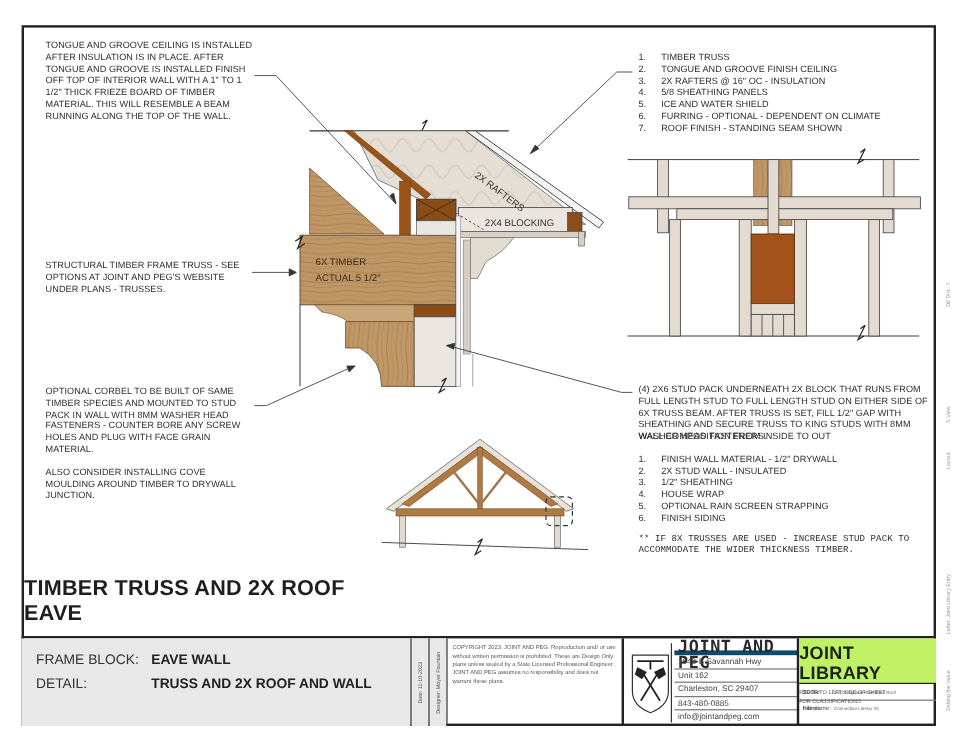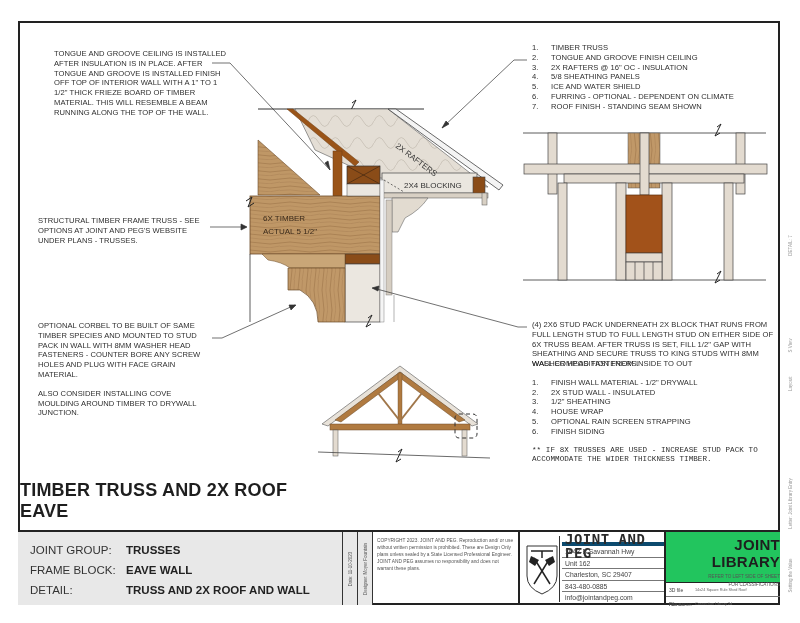--- a/index.html
+++ b/index.html
@@ -31,36 +31,36 @@
 
   .copyright { position: absolute; left: 354px; top: 0; width: 146px; height: 73px; border-left: 1px solid #333; padding: 5px 4px; font-size: 4.8px; line-height: 7px; color: #555; }
 
   .company { position: absolute; left: 500px; top: 0; width: 146px; height: 73px; border-left: 2px solid #222; }
   .logo { position: absolute; left: 4px; top: 4px; width: 36px; height: 66px; border-right: 1px solid #333; }
   .co-lines { position: absolute; left: 42px; top: 0; width: 104px; }
   .co-name { font-family: "DejaVu Sans Mono", monospace; font-weight: bold; font-size: 14px; height: 14px; line-height: 14px; border-bottom: 4px solid #0c4a6e; padding-left: 3px; letter-spacing: 0.5px; }
   .co-line { font-size: 6.8px; height: 11.6px; line-height: 11.6px; border-bottom: 1px solid #777; padding-left: 3px; color: #444; }
 
   .library { position: absolute; left: 646px; top: 0; width: 116px; height: 73px; border-left: 2px solid #222; }
-  .lib-head { height: 51px; background: #22c55e; border-bottom: 1px solid #222; text-align: right; padding-top: 4px; }
+  .lib-head { height: 38px; background: #bef264; border-bottom: 1px solid #222; text-align: left; padding-top: 4px; }
   .lib-title { font-weight: bold; font-size: 15px; color: #1e1e1e; letter-spacing: 0.3px; }
   .lib-sub { font-size: 4.6px; color: #555; margin-top: 3px; line-height: 8px; }
   .lib-row { font-size: 5px; height: 14px; line-height: 14px; border-bottom: 1px solid #777; padding-left: 3px; color: #444; display: flex; }
   .lib-row .lk { width: 26px; }
   .lib-row .lv { font-size: 3.8px; color: #666; }
 
   .margin-strip { position: absolute; left: 780px; top: 21px; width: 20px; height: 584px; }
   .mstrip-text { position: absolute; left: 50%; transform: translateX(-50%) rotate(-90deg); font-size: 4.5px; color: #999; white-space: nowrap; }
 </style>
 </head>
 <body>
 
 <div class="sheet"></div>
 
-<div class="note" style="left:38px; top:49px; width:175px;margin-left:16px;">
+<div class="note" style="left:38px; top:33px; width:175px;">
   <p>TONGUE AND GROOVE CEILING IS INSTALLED AFTER INSULATION IS IN PLACE.  AFTER TONGUE AND GROOVE IS INSTALLED FINISH OFF TOP OF INTERIOR WALL WITH A 1" TO 1 1/2" THICK FRIEZE BOARD OF TIMBER MATERIAL.  THIS WILL RESEMBLE A BEAM RUNNING ALONG THE TOP OF THE WALL.</p>
 </div>
 <div class="note" style="left:38px; top:216px; width:172px;">
   <p>STRUCTURAL TIMBER FRAME TRUSS - SEE OPTIONS AT JOINT AND PEG'S WEBSITE UNDER PLANS - TRUSSES.</p>
 </div>
 <div class="note" style="left:38px; top:321px; width:172px;">
   <p>OPTIONAL CORBEL TO BE BUILT OF SAME TIMBER SPECIES AND MOUNTED TO STUD PACK IN WALL WITH 8MM WASHER HEAD FASTENERS - COUNTER BORE ANY SCREW HOLES AND PLUG WITH FACE GRAIN MATERIAL.</p>
   <p>ALSO CONSIDER INSTALLING COVE MOULDING AROUND TIMBER TO DRYWALL JUNCTION.</p>
 </div>
 
@@ -253,24 +253,20 @@
 
 <div class="title-block">
   <div class="title">TIMBER TRUSS AND 2X ROOF EAVE</div>
   <div class="title-rule2"></div>
   <div class="scale">Scale:  1" = 1' - 0"</div>
 </div>
 
 <div class="footer">
   <div class="info-panel">
     <div class="info-row">
-      <span class="k">JOINT GROUP:</span>
-      <span class="v">TRUSSES</span>
-    </div>
-    <div class="info-row">
       <span class="k">FRAME BLOCK:</span>
       <span class="v">EAVE WALL</span>
     </div>
     <div class="info-row">
       <span class="k">DETAIL:</span>
       <span class="v">TRUSS AND 2X ROOF AND WALL</span>
     </div>
   </div>
   <div class="vcell" style="left:324px;">
     <span class="vtext">Date:       11-10-2023</span>

